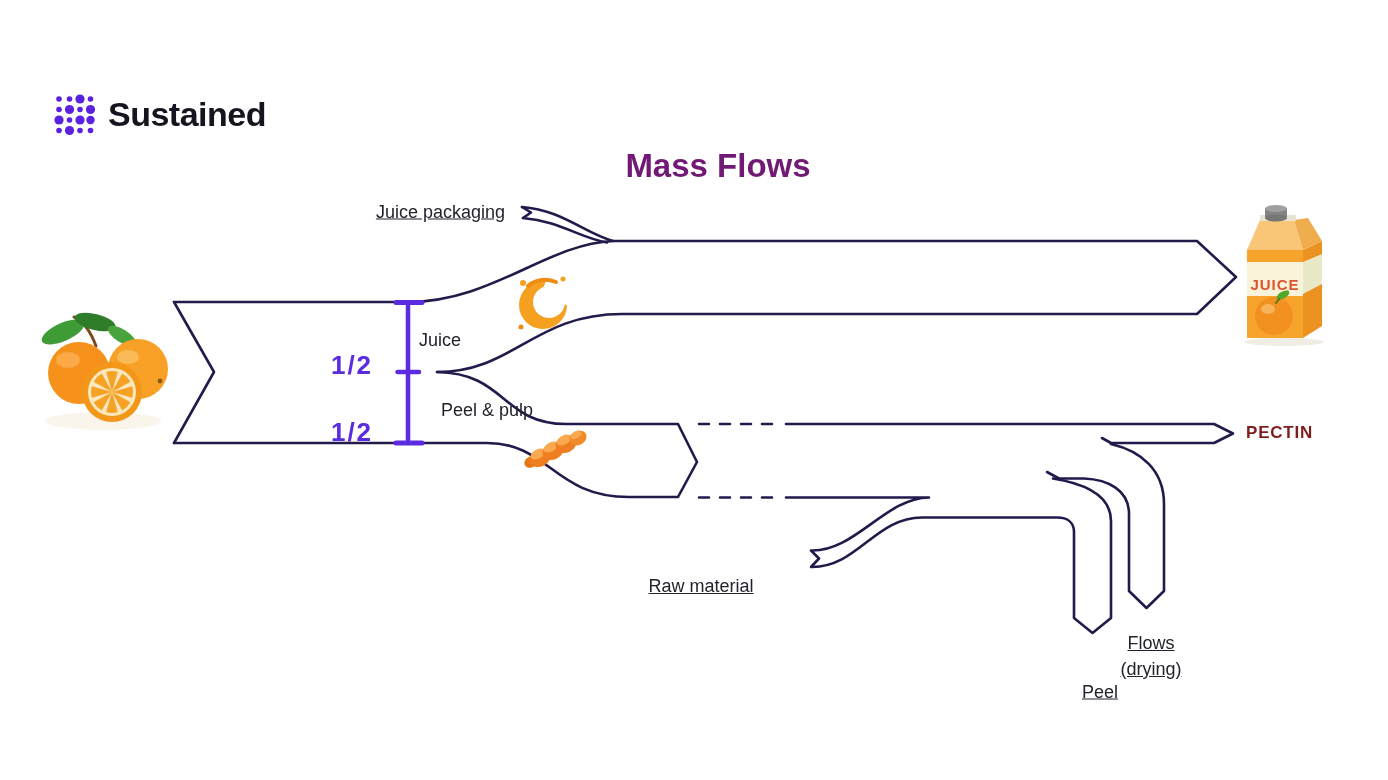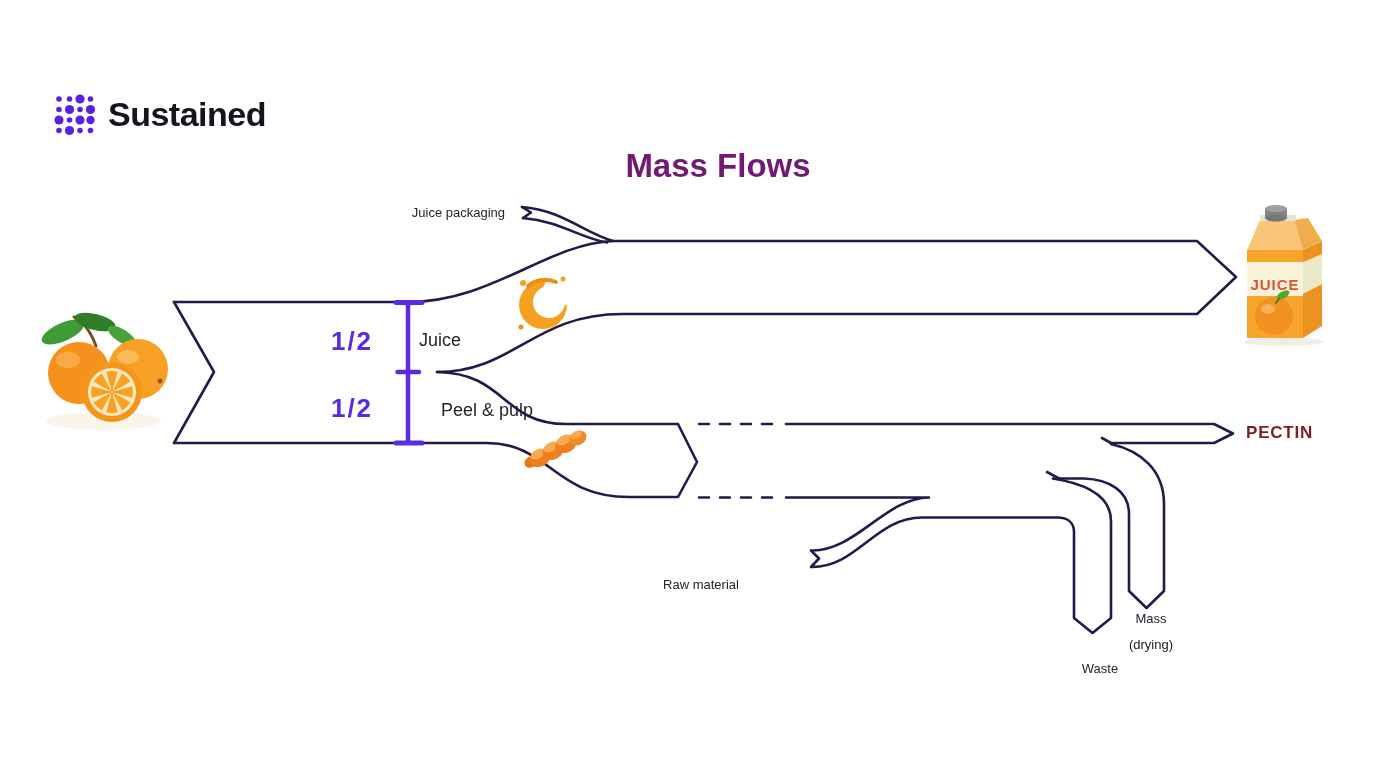--- a/index.html
+++ b/index.html
@@ -1,27 +1,27 @@
 <!DOCTYPE html>
 <html><head>
 <meta charset="utf-8">
 <style>
   html,body{margin:0;padding:0;background:#ffffff;}
   #stage{position:relative;width:1388px;height:780px;background:#ffffff;overflow:hidden;
          font-family:"Liberation Sans",sans-serif;}
   #flow-svg{position:absolute;left:0;top:0;z-index:1;}
   .lbl{position:absolute;z-index:2;white-space:nowrap;color:#23232e;}
-  .lbl.c{transform:translate(-50%,-50%);text-align:center;}
+  .lbl.c{transform:translate(-50%,-50%);text-align:center;margin-top:24px;}
   .lbl.r{transform:translate(-100%,-50%);text-align:right;}
   .lbl.l{transform:translate(0,-50%);}
   #brand{position:absolute;left:52px;top:92px;display:flex;align-items:center;gap:12px;z-index:2;}
   #brand-name{font-size:34px;font-weight:600;color:#15151f;letter-spacing:-0.5px;}
   #page-title{position:absolute;left:686px;top:147px;transform:translateX(-50%);
               font-size:33px;font-weight:700;color:#701a75;z-index:2;margin-left:32px;}
-  .small{font-size:13px;font-weight:500;}
+  .small{font-size:18px;font-weight:500;text-decoration:underline;}
   .mid{font-size:18px;font-weight:500;}
   .frac{font-size:26px;font-weight:600;color:#5b2be0;letter-spacing:2px;}
   .caps{font-size:17px;font-weight:700;letter-spacing:0.8px;color:#7f1d1d;}
   .two-line{line-height:26px;}
 </style>
 </head>
 <body>
 
 <div id="stage">
 
@@ -148,22 +148,22 @@
       <path d="M 33,93 L 30,97" stroke="#4c7a1e" stroke-width="2" stroke-linecap="round"></path>
     </g>
   </svg>
 
   <div class="lbl r small" style="left:505px;top:212px;">Juice packaging</div>
   <div class="lbl c frac" style="left:352px;top:341px;">1/2</div>
   <div class="lbl c frac" style="left:352px;top:408px;">1/2</div>
   <div class="lbl l mid" style="left:419px;top:340px;">Juice</div>
   <div class="lbl l mid" style="left:441px;top:410px;">Peel &amp; pulp</div>
   <div class="lbl l caps" style="left:1246px;top:433px;transform:translate(0,-50%);">PECTIN</div>
-  <div class="lbl c small two-line" style="left:701px;top:585px;">
+  <div class="lbl c small two-line" style="left:701px;top:562px;">
     <div>Raw material</div>
   </div>
-  <div class="lbl c small" style="left:1100px;top:668px;">Waste</div>
+  <div class="lbl c small" style="left:1100px;top:668px;">Peel</div>
   <div class="lbl c small two-line" style="left:1151px;top:632px;">
-    <div>Mass</div>
+    <div>Flows</div>
     <div>(drying)</div>
   </div>
 
 </div>
 
 </body></html>

